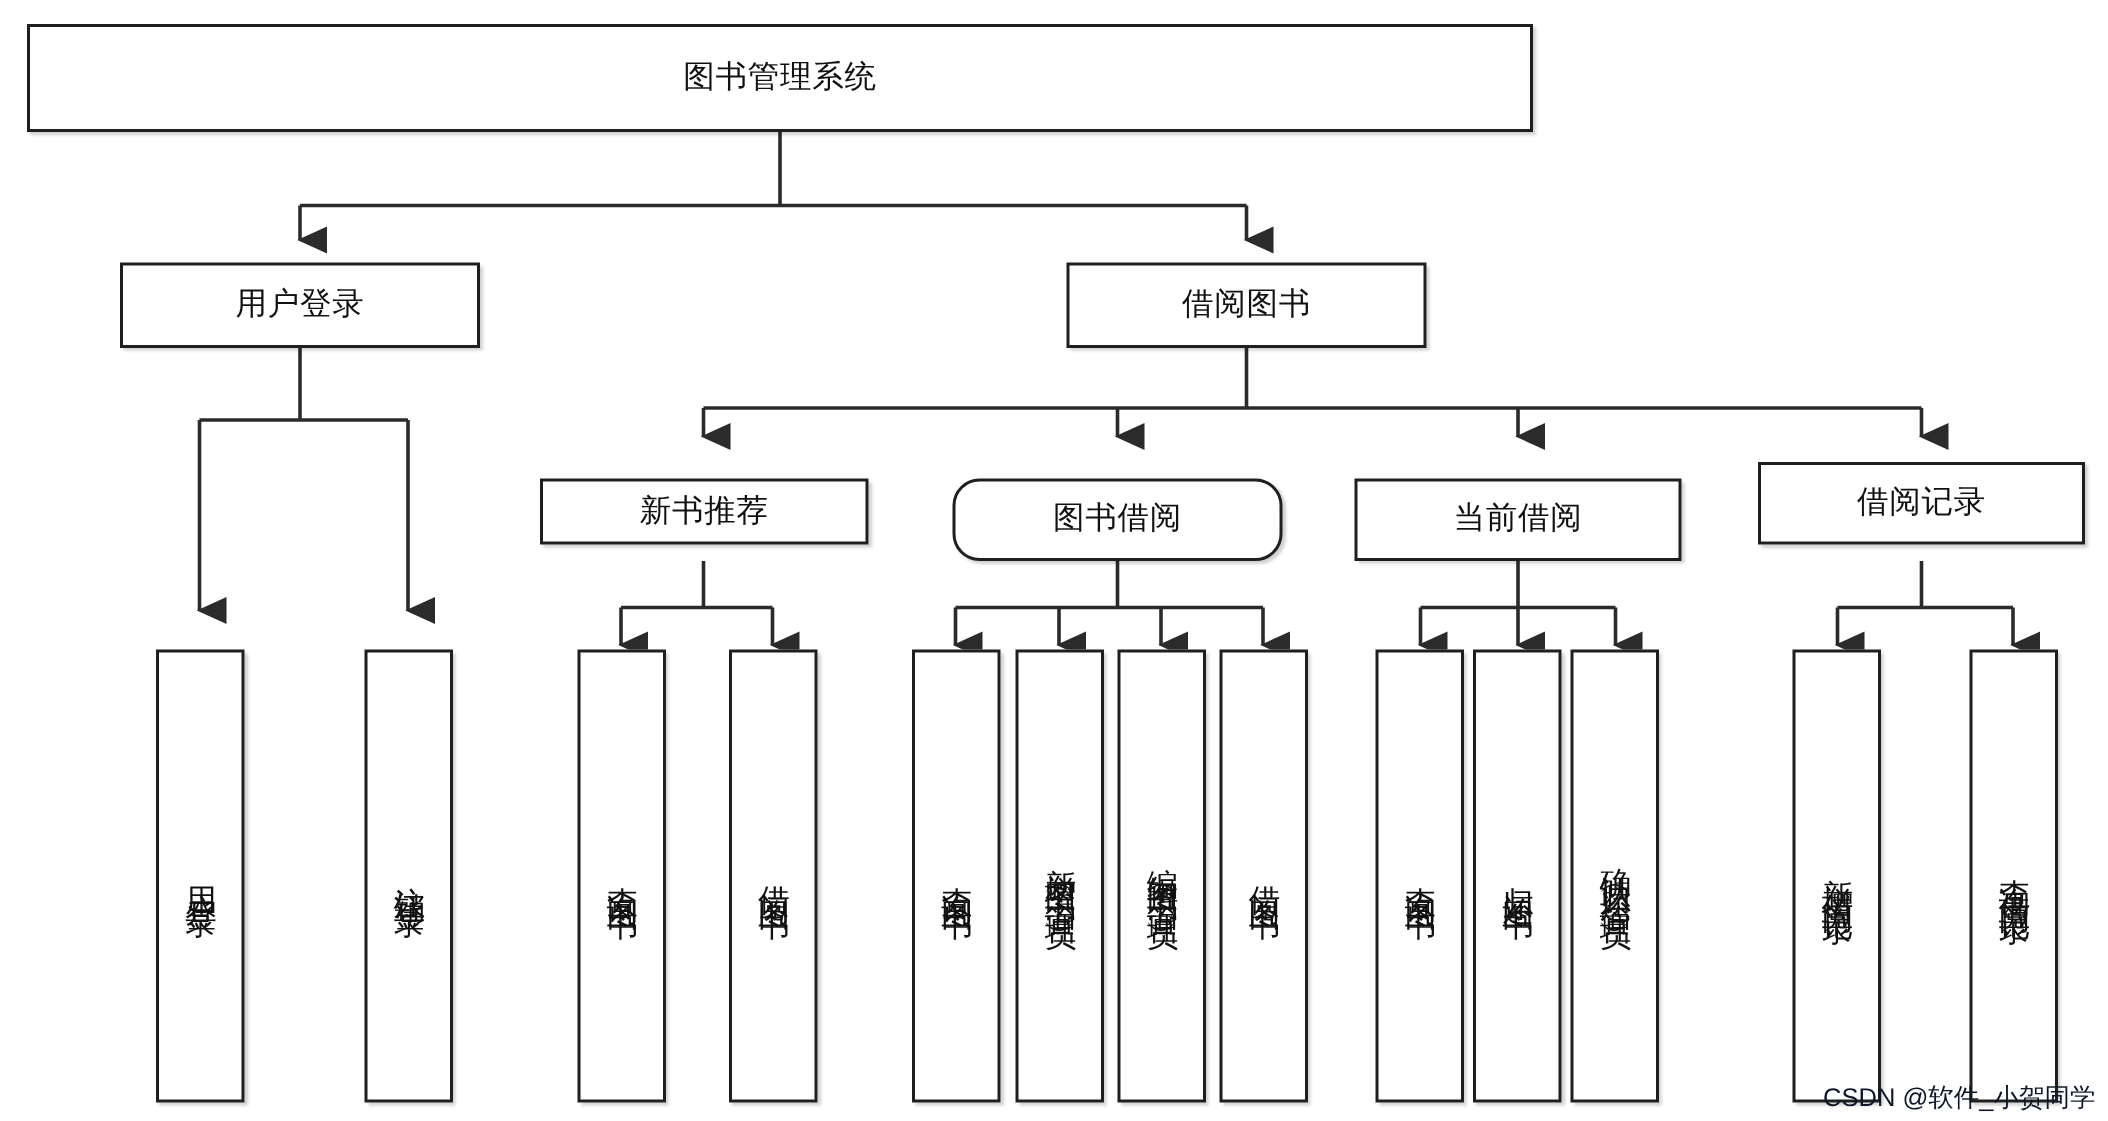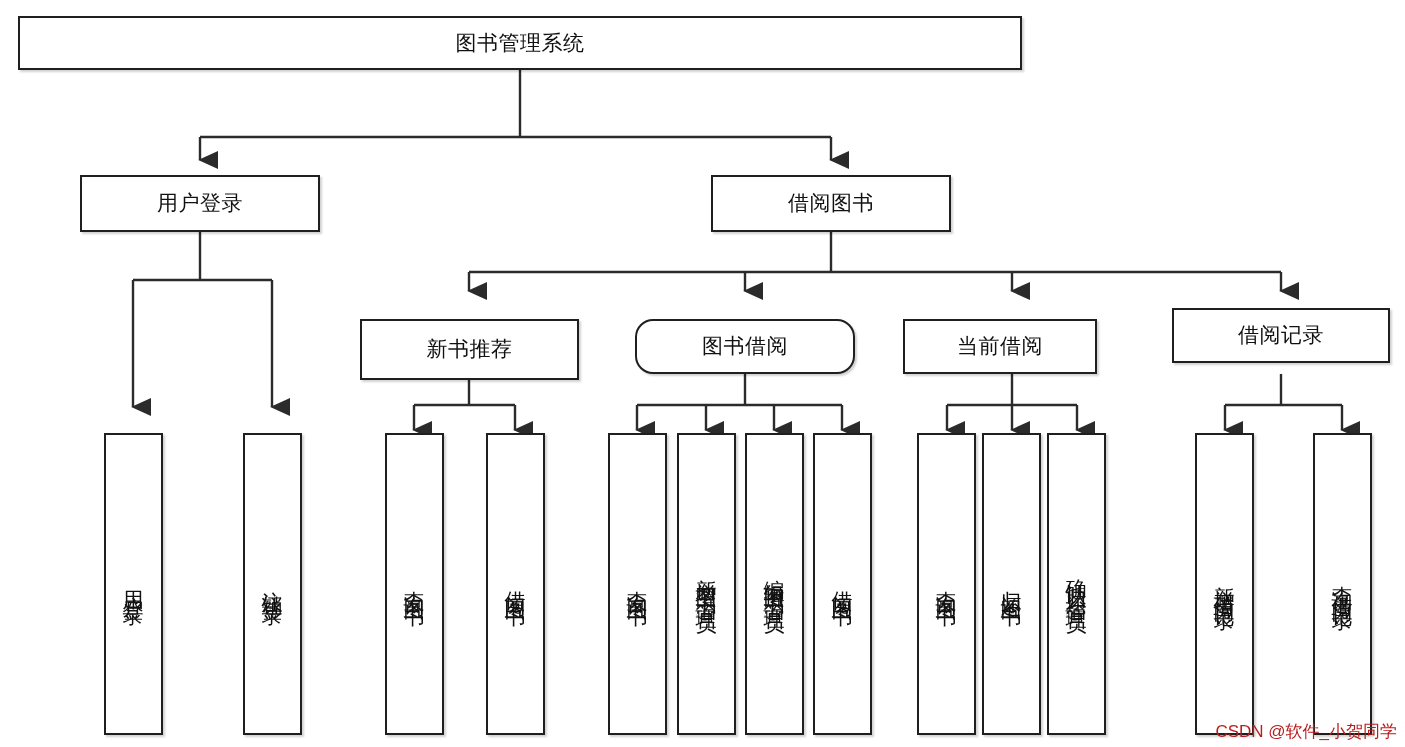--- a/index.html
+++ b/index.html
@@ -55,21 +55,21 @@
     letter-spacing: 5px;
     line-height: 1;
     white-space: nowrap;
   }
   .watermark {
     position: absolute;
     right: 8px;
     bottom: 4px;
     font-family: "Liberation Sans", sans-serif;
     font-size: 17px;
-    color: #b91c1c;
+    color: #0f172a;
     white-space: nowrap;
     user-select: none;
   }
 </style>
 </head>
 <body>
 
 <div id="diagram-root">
 
   <svg class="diagram-svg" viewBox="0 0 1405 747">
@@ -116,38 +116,38 @@
       <path d="M 1012 405 L 1012 430" marker-end="url(#arrow)"></path>
       <path d="M 1077 405 L 1077 430" marker-end="url(#arrow)"></path>
 
       <path d="M 1281 374 L 1281 405"></path>
       <path d="M 1225 405 L 1342 405"></path>
       <path d="M 1225 405 L 1225 430" marker-end="url(#arrow)"></path>
       <path d="M 1342 405 L 1342 430" marker-end="url(#arrow)"></path>
     </g>
   </svg>
 
-  <div class="node-box" style="left:18px; top:16px; width:1004px; height:54px;">
+  <div class="node-box" style="left:18px; top:16px; width:1004px; height:72px;">
     <span class="node-label">图书管理系统</span>
   </div>
 
   <div class="node-box" style="left:80px; top:175px; width:240px; height:57px;">
     <span class="node-label">用户登录</span>
   </div>
   <div class="node-box" style="left:711px; top:175px; width:240px; height:57px;">
     <span class="node-label">借阅图书</span>
   </div>
 
-  <div class="node-box" style="left:360px; top:319px; width:219px; height:61px;">
+  <div class="node-box" style="left:360px; top:319px; width:219px; height:44px;">
     <span class="node-label">新书推荐</span>
   </div>
   <div class="node-box" style="left:635px; top:319px; width:220px; height:55px;border-radius:18px;">
     <span class="node-label">图书借阅</span>
   </div>
-  <div class="node-box" style="left:903px; top:319px; width:194px; height:55px;justify-content:center;">
+  <div class="node-box" style="left:903px; top:319px; width:218px; height:55px;justify-content:center;">
     <span class="node-label">当前借阅</span>
   </div>
   <div class="node-box" style="left:1172px; top:308px; width:218px; height:55px;">
     <span class="node-label">借阅记录</span>
   </div>
 
   <div class="node-box vertical" style="left:104px; top:433px; width:59px; height:302px;">
     <span class="node-label">用户登录</span>
   </div>
   <div class="node-box vertical" style="left:243px; top:433px; width:59px; height:302px;">

